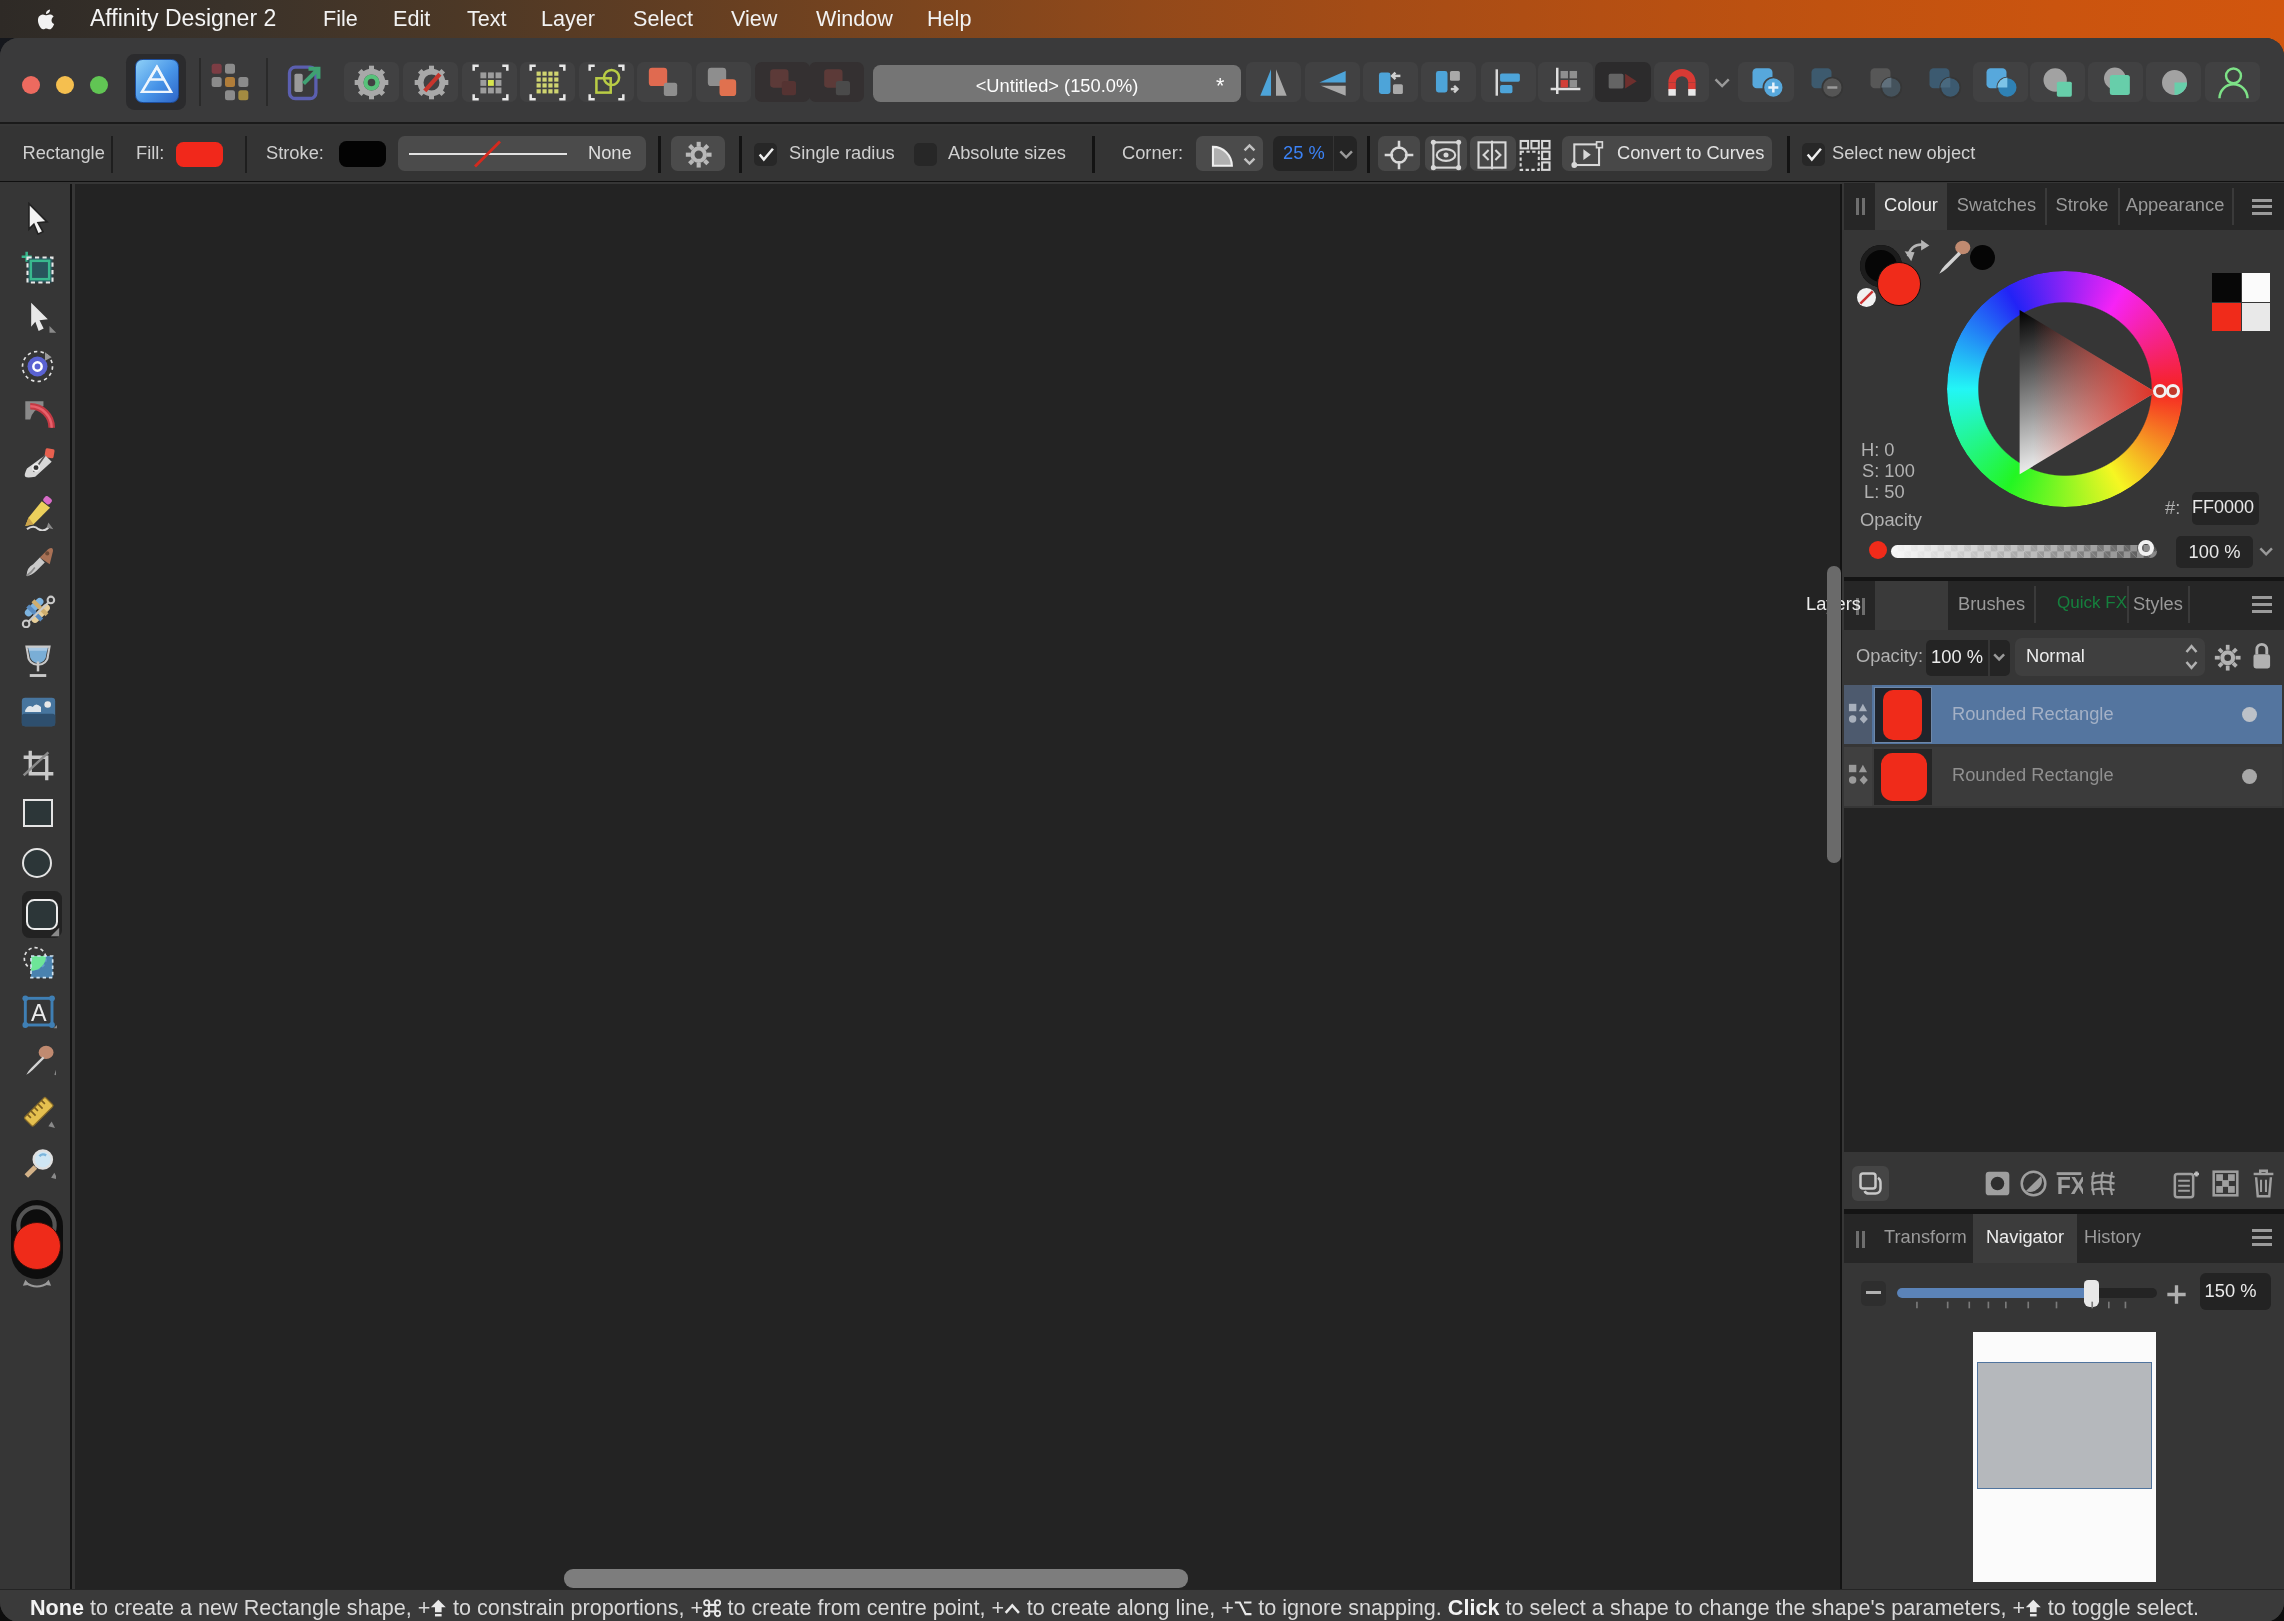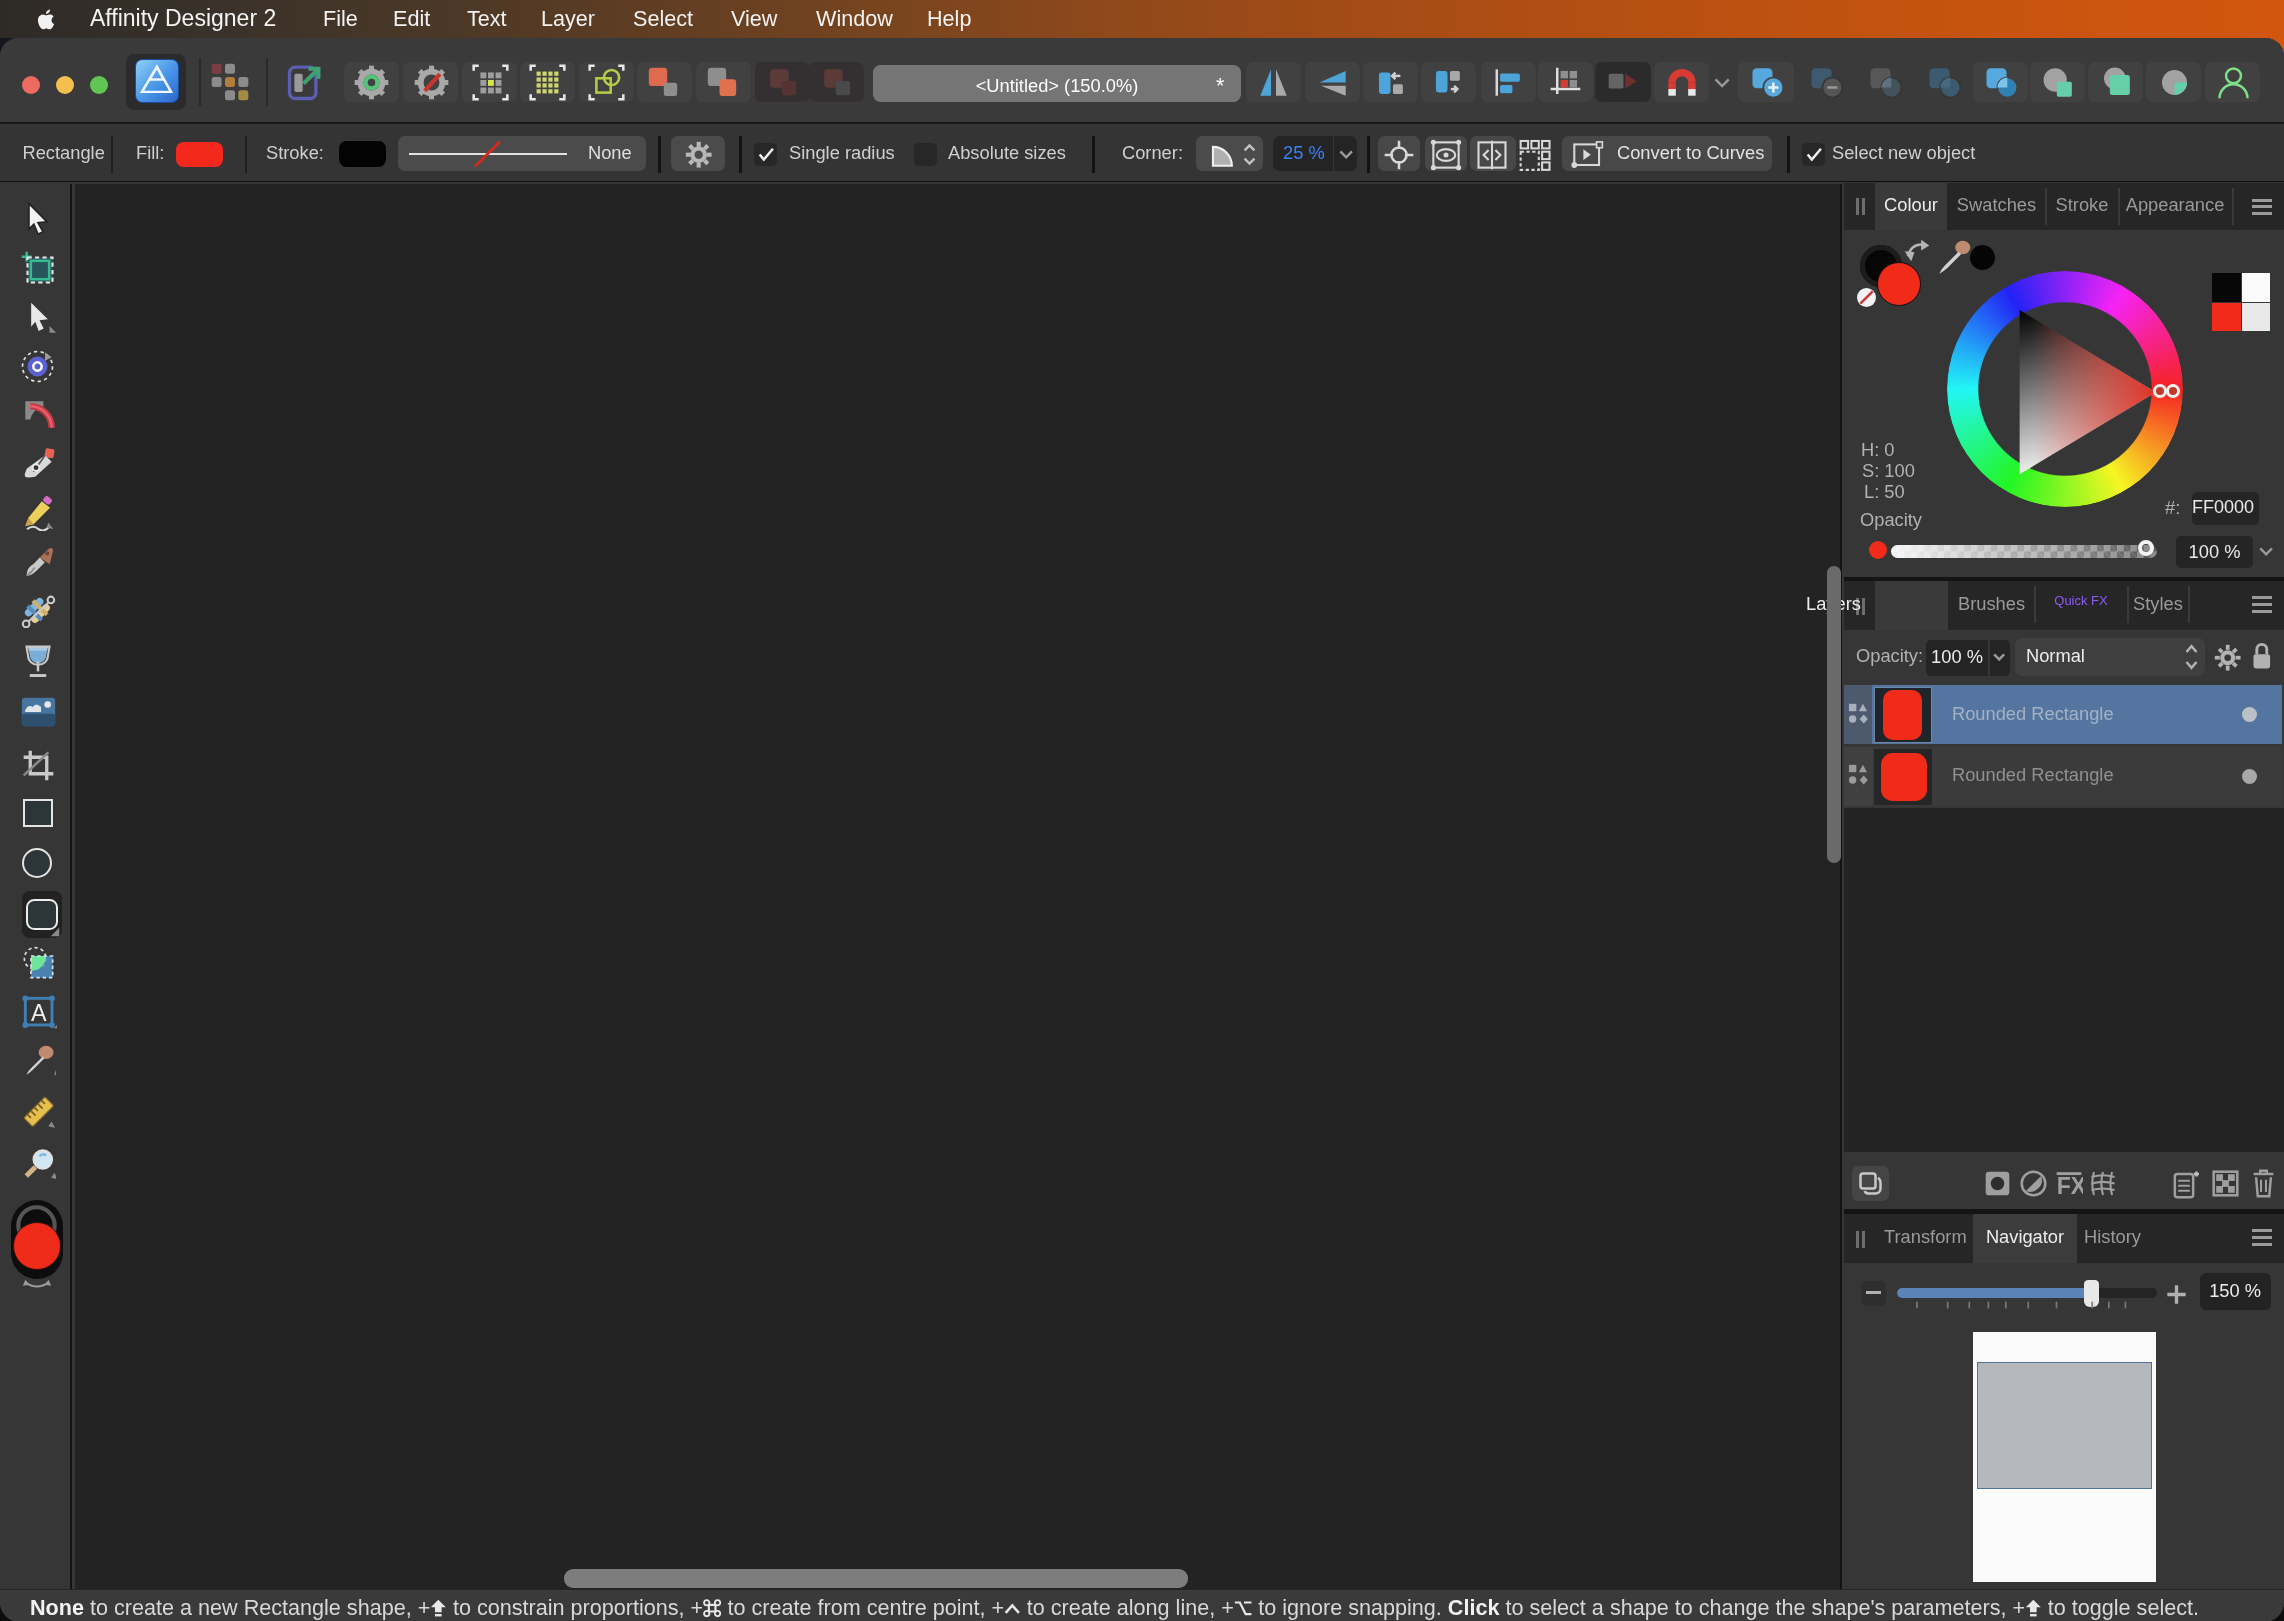--- a/index.html
+++ b/index.html
@@ -634,21 +634,21 @@
   <div class="ab" style="left:1844px;top:577px;width:440px;height:4.2px;background:#141414"></div>
 </div>
 <div id="panel-layers">
 
   <div class="ab" style="left:1844px;top:581px;width:440px;height:49px;background:#262626"></div>
   <div class="ab" style="left:1875px;top:581px;width:73px;height:49px;background:#3a3a3a"></div>
   <div class="ab" style="left:1856px;top:598px;width:2.5px;height:16.6px;background:#6e6e6e"></div>
   <div class="ab" style="left:1862px;top:598px;width:2.5px;height:16.6px;background:#6e6e6e"></div>
   <div class="ab" style="left:1806px;top:593px;width:73px;font-size:18.3px;color:#ececec;white-space:nowrap">Layers</div>
   <div class="ab" style="left:1948px;top:593px;width:87px;text-align:center;font-size:18.3px;color:#9a9a9a;white-space:nowrap">Brushes</div>
-  <div class="ab" style="left:2035px;top:593px;width:92px;text-align:center;font-size:13px;color:#8b5cf6;white-space:nowrap">Quick FX</div>
+  <div class="ab" style="left:2035px;top:593px;width:92px;text-align:right;font-size:17px;color:#15803d;white-space:nowrap">Quick FX</div>
   <div class="ab" style="left:2128px;top:593px;width:60px;text-align:center;font-size:18.3px;color:#9a9a9a;white-space:nowrap">Styles</div>
   <div class="ab" style="left:2034px;top:586px;width:1.7px;height:37px;background:#3a3a3a"></div>
   <div class="ab" style="left:2127px;top:586px;width:1.7px;height:37px;background:#3a3a3a"></div>
   <div class="ab" style="left:2188px;top:586px;width:1.7px;height:37px;background:#3a3a3a"></div>
   <div class="ab" style="left:2252px;top:596px;width:20px;height:3.3px;background:#9a9a9a"></div>
   <div class="ab" style="left:2252px;top:603px;width:20px;height:3.3px;background:#9a9a9a"></div>
   <div class="ab" style="left:2252px;top:610px;width:20px;height:3.3px;background:#9a9a9a"></div>
 
   <div class="ab" style="left:1856px;top:645px;font-size:18.3px;color:#b2b2b2;white-space:nowrap">Opacity:</div>
   <div class="ab" style="left:1926px;top:640px;width:62px;height:36px;background:#242424;border-radius:5px 0 0 5px"></div>
@@ -788,21 +788,21 @@
         <path d="M192 2 V10"></path>
         <path d="M235 2 V10"></path>
         <path d="M255 2 V10"></path>
         <path d="M275 2 V10"></path>
       </g>
     </svg>
   <svg class="ab" style="left:2164px;top:1282px" width="25" height="25" viewBox="0 0 30 30">
       <path d="M15 4 V26 M4 15 H26" stroke="#b0b0b0" stroke-width="4"></path>
     </svg>
   <div class="ab" style="left:2200px;top:1273px;width:71px;height:37px;background:#232323;border-radius:5.8px"></div>
-  <div class="ab" style="left:2200px;top:1280px;width:61px;text-align:right;font-size:18.3px;color:#ececec;white-space:nowrap">150 %</div>
+  <div class="ab" style="left:2200px;top:1280px;width:61px;text-align:center;font-size:18.3px;color:#ececec;white-space:nowrap">150 %</div>
 
   <div class="ab" style="left:1973px;top:1332px;width:183px;height:250px;background:#fbfbfb"></div>
   <div class="ab" style="left:1977px;top:1362px;width:175px;height:127px;background:#b5b8bc;border:1.7px solid #50749e"></div>
 </div>
 <div id="canvas-extra">
   <div class="ab" style="left:564px;top:1569px;width:624px;height:19px;border-radius:9.1px;background:#7d7d7d"></div>
   <div class="ab" style="left:1827px;top:566px;width:14px;height:297px;border-radius:6.7px;background:#6a6a6a"></div>
 </div>
 
 

